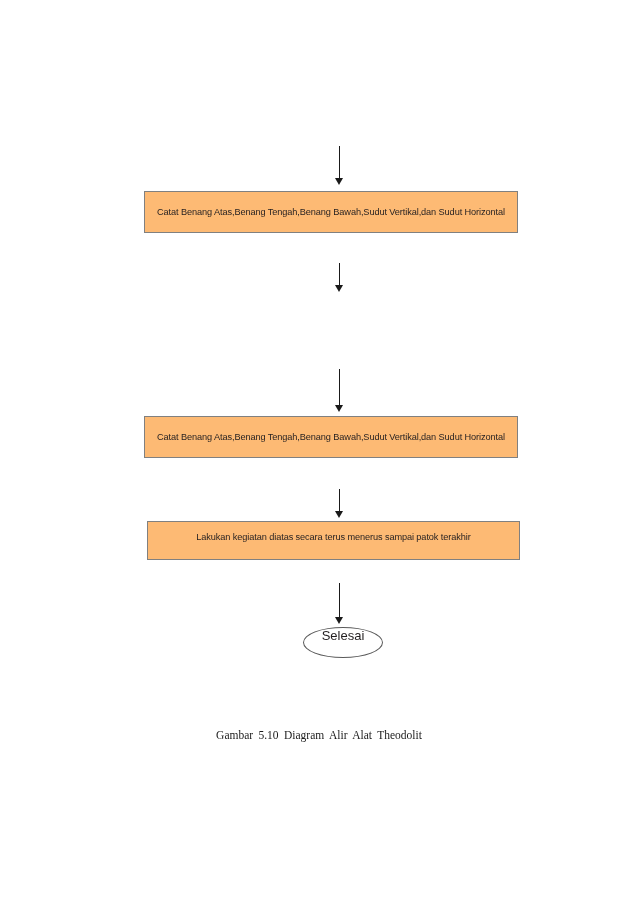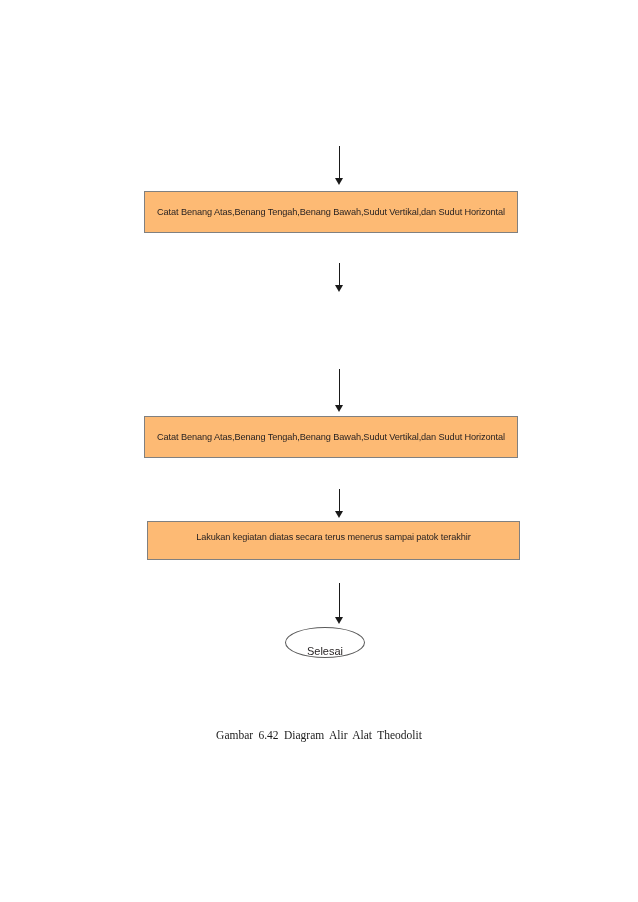--- a/index.html
+++ b/index.html
@@ -53,31 +53,31 @@
 
   #box-record-1 { left: 144px; top: 191px; width: 374px; height: 42px; }
   #box-sight    { left: 153px; top: 296px; width: 377px; height: 43px; }
   #box-record-2 { left: 144px; top: 416px; width: 374px; height: 42px; }
   #box-repeat   { left: 147px; top: 521px; width: 373px; height: 39px; }
 
   
   .node-ellipse {
     position: absolute;
     box-sizing: border-box;
-    left: 285px;
+    left: 303px;
     top: 627px;
     width: 80px;
     height: 31px;
     border: 1px solid #5a5a5a;
     border-radius: 50%;
     background: #ffffff;
     display: flex;
-    align-items: flex-end;
+    align-items: flex-start;
     justify-content: center;
-    font-size: 11px;
+    font-size: 13px;
     color: #231f20;
   }
 
   
   .arrow {
     position: absolute;
     width: 11px;
   }
   .arrow .shaft {
     position: absolute;
@@ -161,15 +161,15 @@
 
   <div class="arrow" id="arrow-5">
     <div class="shaft"></div>
     <div class="head"></div>
   </div>
 
   <div class="node-ellipse">
     <span>Selesai</span>
   </div>
 
-  <div class="caption">Gambar  6.42 Diagram  Alir  Alat  Theodolit</div>
+  <div class="caption">Gambar  5.10 Diagram  Alir  Alat  Theodolit</div>
 
 </div>
 
 </body></html>

